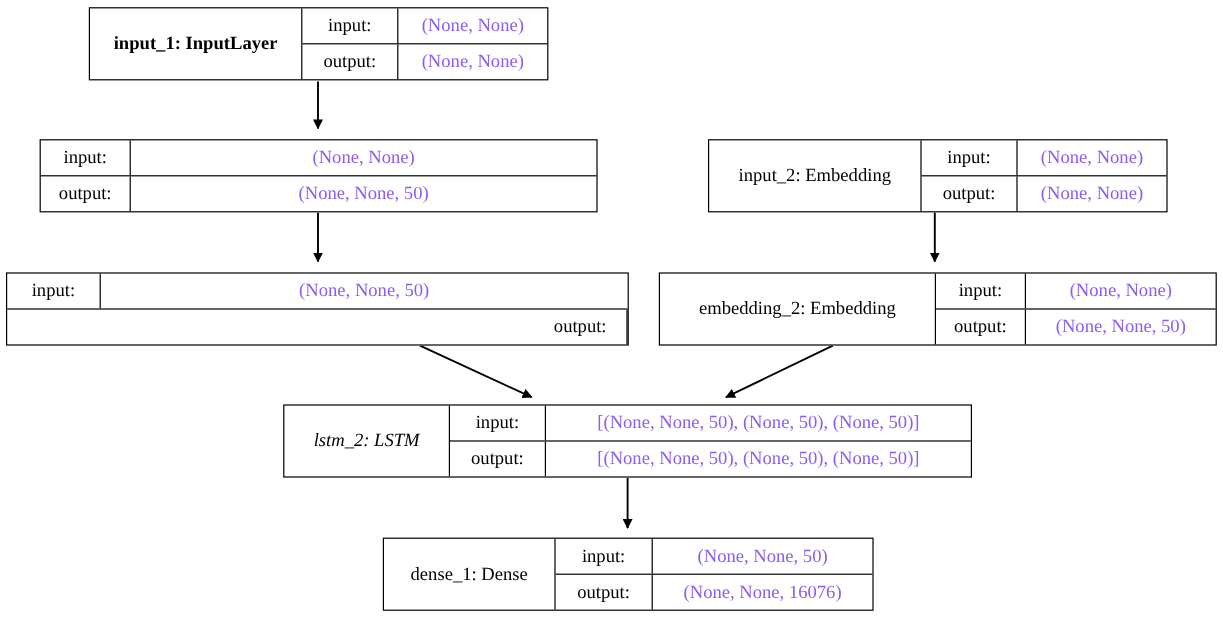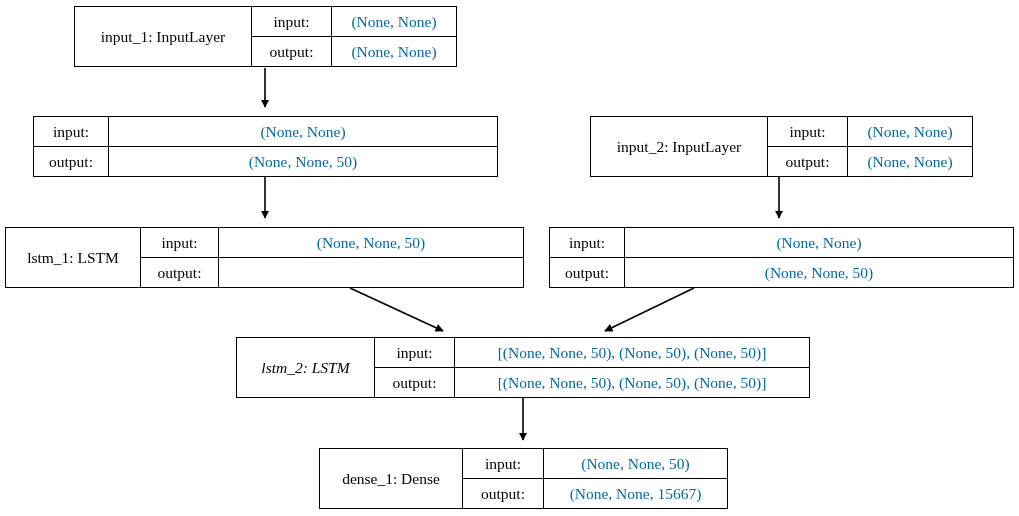--- a/index.html
+++ b/index.html
@@ -43,20 +43,21 @@
     display: flex;
     flex-direction: column;
     flex: 1 1 auto;
   }
   .io-row {
     box-sizing: border-box;
     display: flex;
     flex-direction: row;
     flex: 1 1 50%;
     align-items: stretch;
+    justify-content: flex-end;
   }
   .io-row.top {
     border-bottom: 1px solid #000000;
   }
   .io-label {
     box-sizing: border-box;
     display: flex;
     align-items: center;
     justify-content: center;
     border-right: 1px solid #000000;
@@ -65,21 +66,21 @@
     white-space: nowrap;
     line-height: 1.1;
   }
   .io-value {
     box-sizing: border-box;
     display: flex;
     align-items: center;
     justify-content: center;
     flex: 1 1 auto;
     font-size: 15.5px;
-    color: #0369a1;
+    color: #8b5cf6;
     white-space: nowrap;
     line-height: 1.1;
   }
   
   #edges {
     position: absolute;
     left: 0;
     top: 0;
     width: 1019px;
     height: 516px;
@@ -117,21 +118,21 @@
     <g>
       <line x1="694" y1="288" x2="605" y2="331" stroke="#000000" stroke-width="1.6" marker-end="url(#arrow)"></line>
     </g>
 
     <g>
       <line x1="523" y1="398" x2="523" y2="440" stroke="#000000" stroke-width="1.6" marker-end="url(#arrow)"></line>
     </g>
   </svg>
 
   <div class="node" style="left:74px; top:6px; width:383px; height:61px;">
-    <div class="node-name" style="width:177px;">input_1: InputLayer</div>
+    <div class="node-name" style="width:177px;font-weight:bold;">input_1: InputLayer</div>
     <div class="node-io">
       <div class="io-row top">
         <div class="io-label" style="width:80px;">input:</div>
         <div class="io-value">(None, None)</div>
       </div>
       <div class="io-row">
         <div class="io-label" style="width:80px;">output:</div>
         <div class="io-value">(None, None)</div>
       </div>
     </div>
@@ -144,47 +145,47 @@
         <div class="io-value">(None, None)</div>
       </div>
       <div class="io-row">
         <div class="io-label" style="width:75px;">output:</div>
         <div class="io-value">(None, None, 50)</div>
       </div>
     </div>
   </div>
 
   <div class="node" style="left:5px; top:227px; width:519px; height:61px;">
-    <div class="node-name" style="width:135px;">lstm_1: LSTM</div>
     <div class="node-io">
       <div class="io-row top">
         <div class="io-label" style="width:78px;">input:</div>
         <div class="io-value">(None, None, 50)</div>
       </div>
       <div class="io-row">
         <div class="io-label" style="width:78px;">output:</div>
       </div>
     </div>
   </div>
 
   <div class="node" style="left:590px; top:116px; width:383px; height:61px;">
-    <div class="node-name" style="width:177px;">input_2: InputLayer</div>
+    <div class="node-name" style="width:177px;">input_2: Embedding</div>
     <div class="node-io">
       <div class="io-row top">
         <div class="io-label" style="width:80px;">input:</div>
         <div class="io-value">(None, None)</div>
       </div>
       <div class="io-row">
         <div class="io-label" style="width:80px;">output:</div>
         <div class="io-value">(None, None)</div>
       </div>
     </div>
   </div>
 
   <div class="node" style="left:549px; top:227px; width:465px; height:61px;">
+    <div class="node-name" style="width:230px;">embedding_2: Embedding</div>
     <div class="node-io">
       <div class="io-row top">
         <div class="io-label" style="width:75px;">input:</div>
         <div class="io-value">(None, None)</div>
       </div>
       <div class="io-row">
         <div class="io-label" style="width:75px;">output:</div>
         <div class="io-value">(None, None, 50)</div>
       </div>
     </div>
@@ -206,18 +207,18 @@
 
   <div class="node" style="left:319px; top:448px; width:409px; height:61px;">
     <div class="node-name" style="width:143px;">dense_1: Dense</div>
     <div class="node-io">
       <div class="io-row top">
         <div class="io-label" style="width:81px;">input:</div>
         <div class="io-value">(None, None, 50)</div>
       </div>
       <div class="io-row">
         <div class="io-label" style="width:81px;">output:</div>
-        <div class="io-value">(None, None, 15667)</div>
+        <div class="io-value">(None, None, 16076)</div>
       </div>
     </div>
   </div>
 
 </div>
 
 </body></html>

